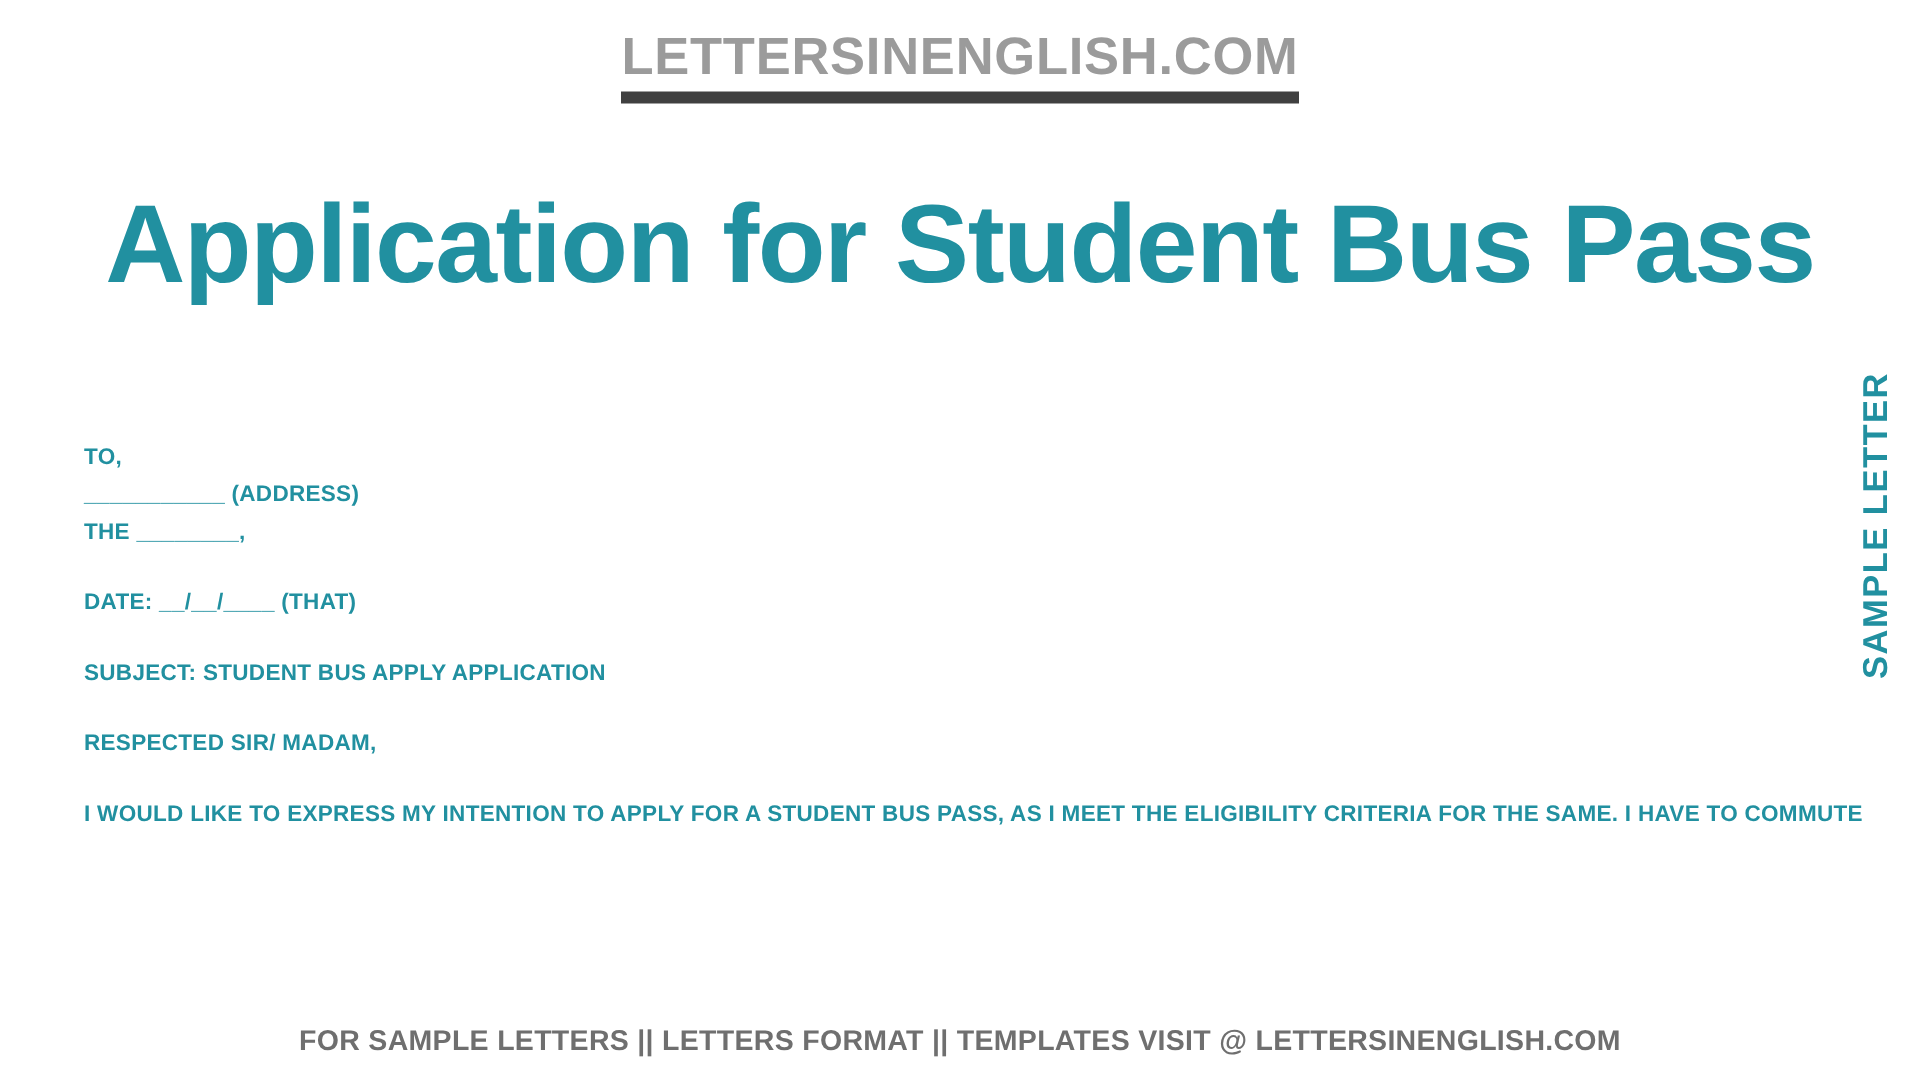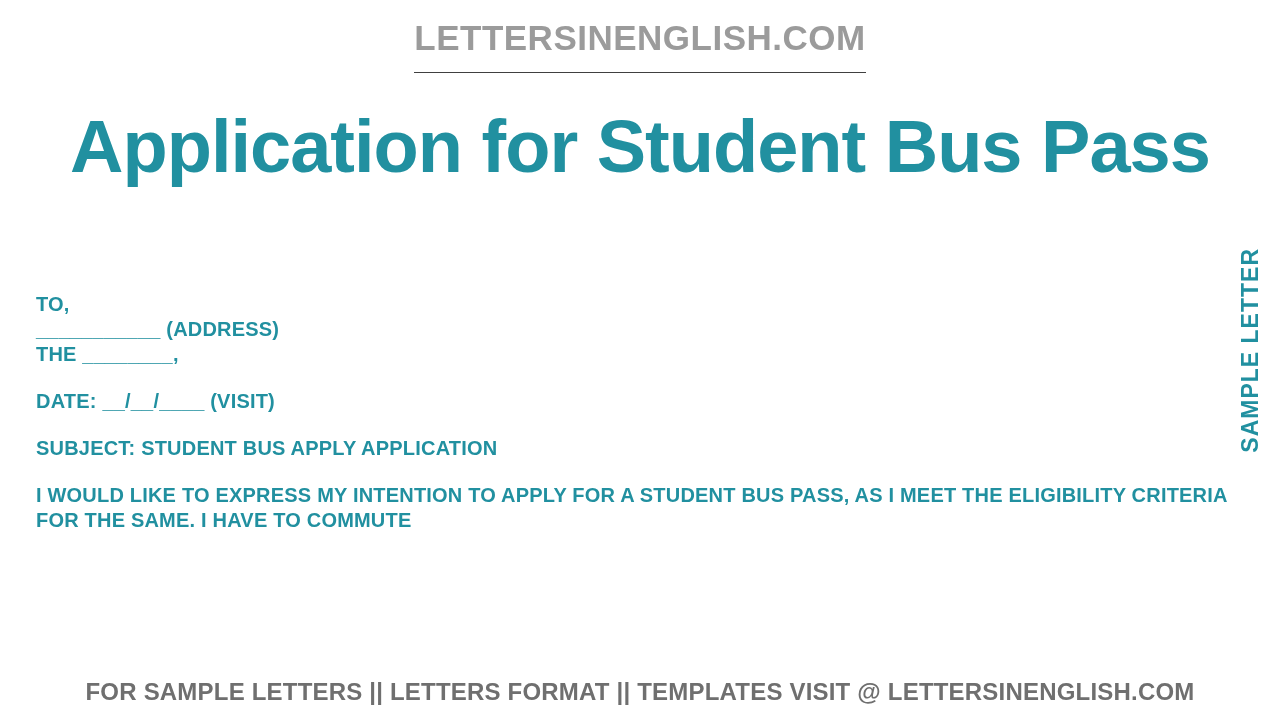--- a/index.html
+++ b/index.html
@@ -23,28 +23,28 @@
     top: 18px;
     left: 0;
     width: 1280px;
     text-align: center;
     font-size: 35px;
     font-weight: bold;
     letter-spacing: 0.5px;
     color: #9b9b9b;
   }
   .site-name span {
-    border-bottom: 1px solid #404040;
-    padding-bottom: 15px;
+    border-bottom: 8px solid #404040;
+    padding-bottom: 4px;
   }
 
   
   .main-title {
     position: absolute;
-    top: 104px;
+    top: 120px;
     left: 0;
     width: 1280px;
     text-align: center;
     font-size: 74px;
     font-weight: bold;
     color: #2190a0;
     letter-spacing: -1px;
     white-space: nowrap;
   }
 
@@ -59,41 +59,41 @@
     letter-spacing: 1px;
     writing-mode: vertical-rl;
     transform: rotate(180deg);
     white-space: nowrap;
   }
 
   
   .letter {
     position: absolute;
     top: 292px;
-    left: 36px;
+    left: 56px;
     width: 1200px;
     color: #2190a0;
-    font-size: 20px;
+    font-size: 15px;
     font-weight: bold;
     line-height: 25px;
     letter-spacing: 0.2px;
   }
   .letter .block { margin-bottom: 22px; }
   .letter .block:last-child { margin-bottom: 16px; }
   .letter .line { white-space: normal; }
   .para { text-indent: 0; }
 
   
   .footer {
     position: absolute;
     bottom: 14px;
     left: 0;
     width: 1280px;
     text-align: center;
-    font-size: 24px;
+    font-size: 19px;
     font-weight: bold;
     color: #6f6f6f;
     letter-spacing: 0.2px;
   }
 </style>
 </head>
 <body>
 
 <div class="page">
 
@@ -107,27 +107,30 @@
 
   <div class="letter">
 
     <div class="block">
       <div class="line">TO,</div>
       <div class="line">___________ (ADDRESS)</div>
       <div class="line">THE ________,</div>
     </div>
 
     <div class="block">
-      <div class="line">DATE: __/__/____ (VISIT)</div>
+      <div class="line">DATE: __/__/____ (THAT)</div>
     </div>
 
     <div class="block">
       <div class="line">SUBJECT: STUDENT BUS APPLY APPLICATION</div>
     </div>
 
+    <div class="block">
+      <div class="line">RESPECTED SIR/ MADAM,</div>
+    </div>
 
 
     <div class="block para">
       <div class="line">I WOULD LIKE TO EXPRESS MY INTENTION TO APPLY FOR A STUDENT BUS PASS, AS I MEET THE ELIGIBILITY CRITERIA FOR THE SAME. I HAVE TO COMMUTE</div>
     </div>
 
   </div>
 
   <div class="footer">FOR SAMPLE LETTERS || LETTERS FORMAT || TEMPLATES VISIT @ LETTERSINENGLISH.COM</div>
 

